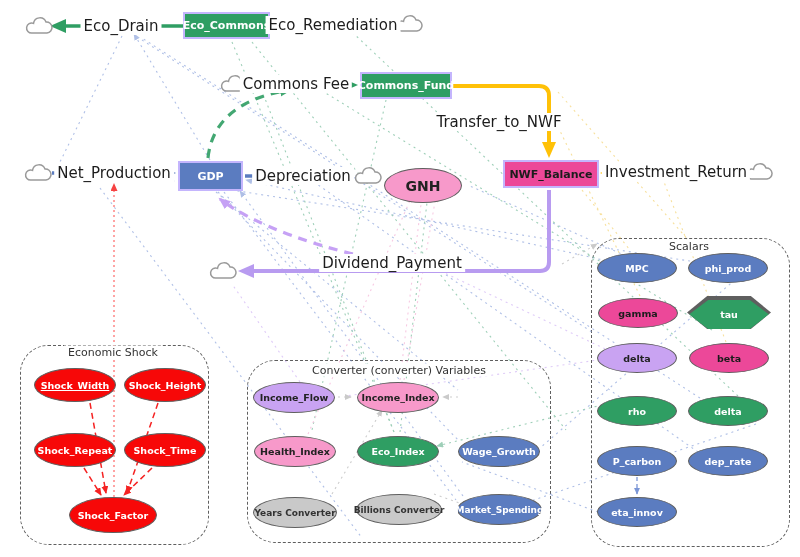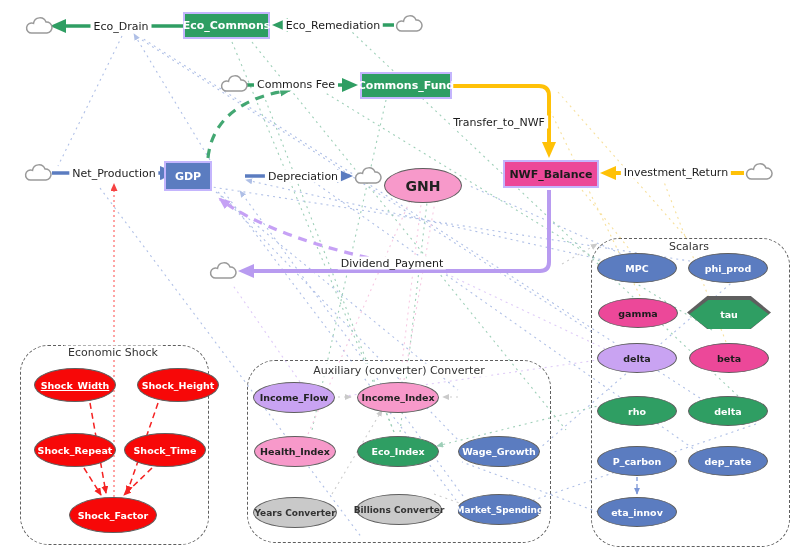--- a/index.html
+++ b/index.html
@@ -25,21 +25,21 @@
   .c-gray{background:#c9c9c9;color:#333;}
   .fs9{font-size:9px;} .fs85{font-size:8.5px;}
   
   .hexwrap{position:absolute;z-index:3;}
   .hex-outer{width:100%;height:100%;background:#5f5f5f;display:flex;align-items:flex-end;justify-content:center;
              clip-path:polygon(24% 0,76% 0,100% 50%,76% 100%,24% 100%,0 50%);}
   .hex-inner{width:calc(100% - 4px);height:calc(100% - 4px);background:#2f9e63;color:#fff;
              font-size:9.5px;font-weight:bold;display:flex;align-items:center;justify-content:center;
              clip-path:polygon(24% 0,76% 0,100% 50%,76% 100%,24% 100%,0 50%);}
   
-  .flbl{position:absolute;transform:translate(-50%,-50%);font-size:11px;color:#1c1c1c;
+  .flbl{position:absolute;transform:translate(-50%,-50%);font-size:15px;color:#1c1c1c;
         background:#fff;padding:0 3px;white-space:nowrap;z-index:4;}
 </style>
 </head>
 <body>
 
 <div class="canvas">
 
   <div class="grp" style="left:20px;top:345px;width:187px;height:198px;"></div>
   <div class="grp" style="left:247px;top:360px;width:302px;height:181px;"></div>
   <div class="grp" style="left:591px;top:238px;width:197px;height:307px;"></div>
@@ -205,41 +205,41 @@
       <g transform="translate(758,172)">
         <path d="M-6 7 a5 5 0 1 1 1.5-9.6 A6.5 6.5 0 0 1 8 -4 a4.6 4.6 0 1 1 1 11 Z"></path>
         </g>
       <g transform="translate(222,271)">
         <path d="M-6 7 a5 5 0 1 1 1.5-9.6 A6.5 6.5 0 0 1 8 -4 a4.6 4.6 0 1 1 1 11 Z"></path>
         </g>
     </g>
   </svg>
 
   <span class="grp-title" style="left:113px;top:352px;">Economic Shock</span>
-  <span class="grp-title" style="left:399px;top:370px;">Auxiliary (converter) Converter</span>
+  <span class="grp-title" style="left:399px;top:370px;">Converter (converter) Variables</span>
   <span class="grp-title" style="left:689px;top:246px;">Scalars</span>
 
   <div class="node stock c-green" style="left:183px;top:12px;width:87px;height:27px;">Eco_Commons</div>
   <div class="node stock c-green" style="left:360px;top:72px;width:92px;height:27px;">Commons_Fund</div>
-  <div class="node stock c-blue" style="left:164px;top:161px;width:48px;height:30px;">GDP</div>
+  <div class="node stock c-blue" style="left:178px;top:161px;width:65px;height:30px;">GDP</div>
   <div class="node stock c-gold" style="left:503px;top:160px;width:96px;height:28px;">NWF_Balance</div>
 
   <div class="node ell c-pink" style="left:384px;top:168px;width:78px;height:35px;font-size:14px;">GNH</div>
 
   <span class="flbl" style="left:121px;top:26px;">Eco_Drain</span>
   <span class="flbl" style="left:333px;top:25px;">Eco_Remediation</span>
   <span class="flbl" style="left:296px;top:84px;">Commons Fee</span>
   <span class="flbl" style="left:499px;top:122px;">Transfer_to_NWF</span>
   <span class="flbl" style="left:114px;top:173px;">Net_Production</span>
   <span class="flbl" style="left:303px;top:176px;">Depreciation</span>
   <span class="flbl" style="left:676px;top:172px;">Investment_Return</span>
   <span class="flbl" style="left:392px;top:263px;">Dividend_Payment</span>
 
   <div class="node ell c-red" style="left:34px;top:368px;width:82px;height:34px;text-decoration:underline;">Shock_Width</div>
-  <div class="node ell c-red" style="left:137px;top:368px;width:82px;height:34px;">Shock_Height</div>
+  <div class="node ell c-red" style="left:124px;top:368px;width:82px;height:34px;">Shock_Height</div>
   <div class="node ell c-red" style="left:34px;top:433px;width:82px;height:34px;">Shock_Repeat</div>
   <div class="node ell c-red" style="left:124px;top:433px;width:82px;height:34px;">Shock_Time</div>
   <div class="node ell c-red" style="left:69px;top:497px;width:88px;height:36px;">Shock_Factor</div>
 
   <div class="node ell c-purple" style="left:253px;top:382px;width:82px;height:31px;">Income_Flow</div>
   <div class="node ell c-pink" style="left:357px;top:382px;width:82px;height:31px;">Income_Index</div>
   <div class="node ell c-pink" style="left:254px;top:436px;width:82px;height:31px;">Health_Index</div>
   <div class="node ell c-green" style="left:357px;top:436px;width:82px;height:31px;">Eco_Index</div>
   <div class="node ell c-blue" style="left:458px;top:436px;width:82px;height:31px;">Wage_Growth</div>
   <div class="node ell c-gray fs9" style="left:253px;top:497px;width:84px;height:31px;">Years Converter</div>

